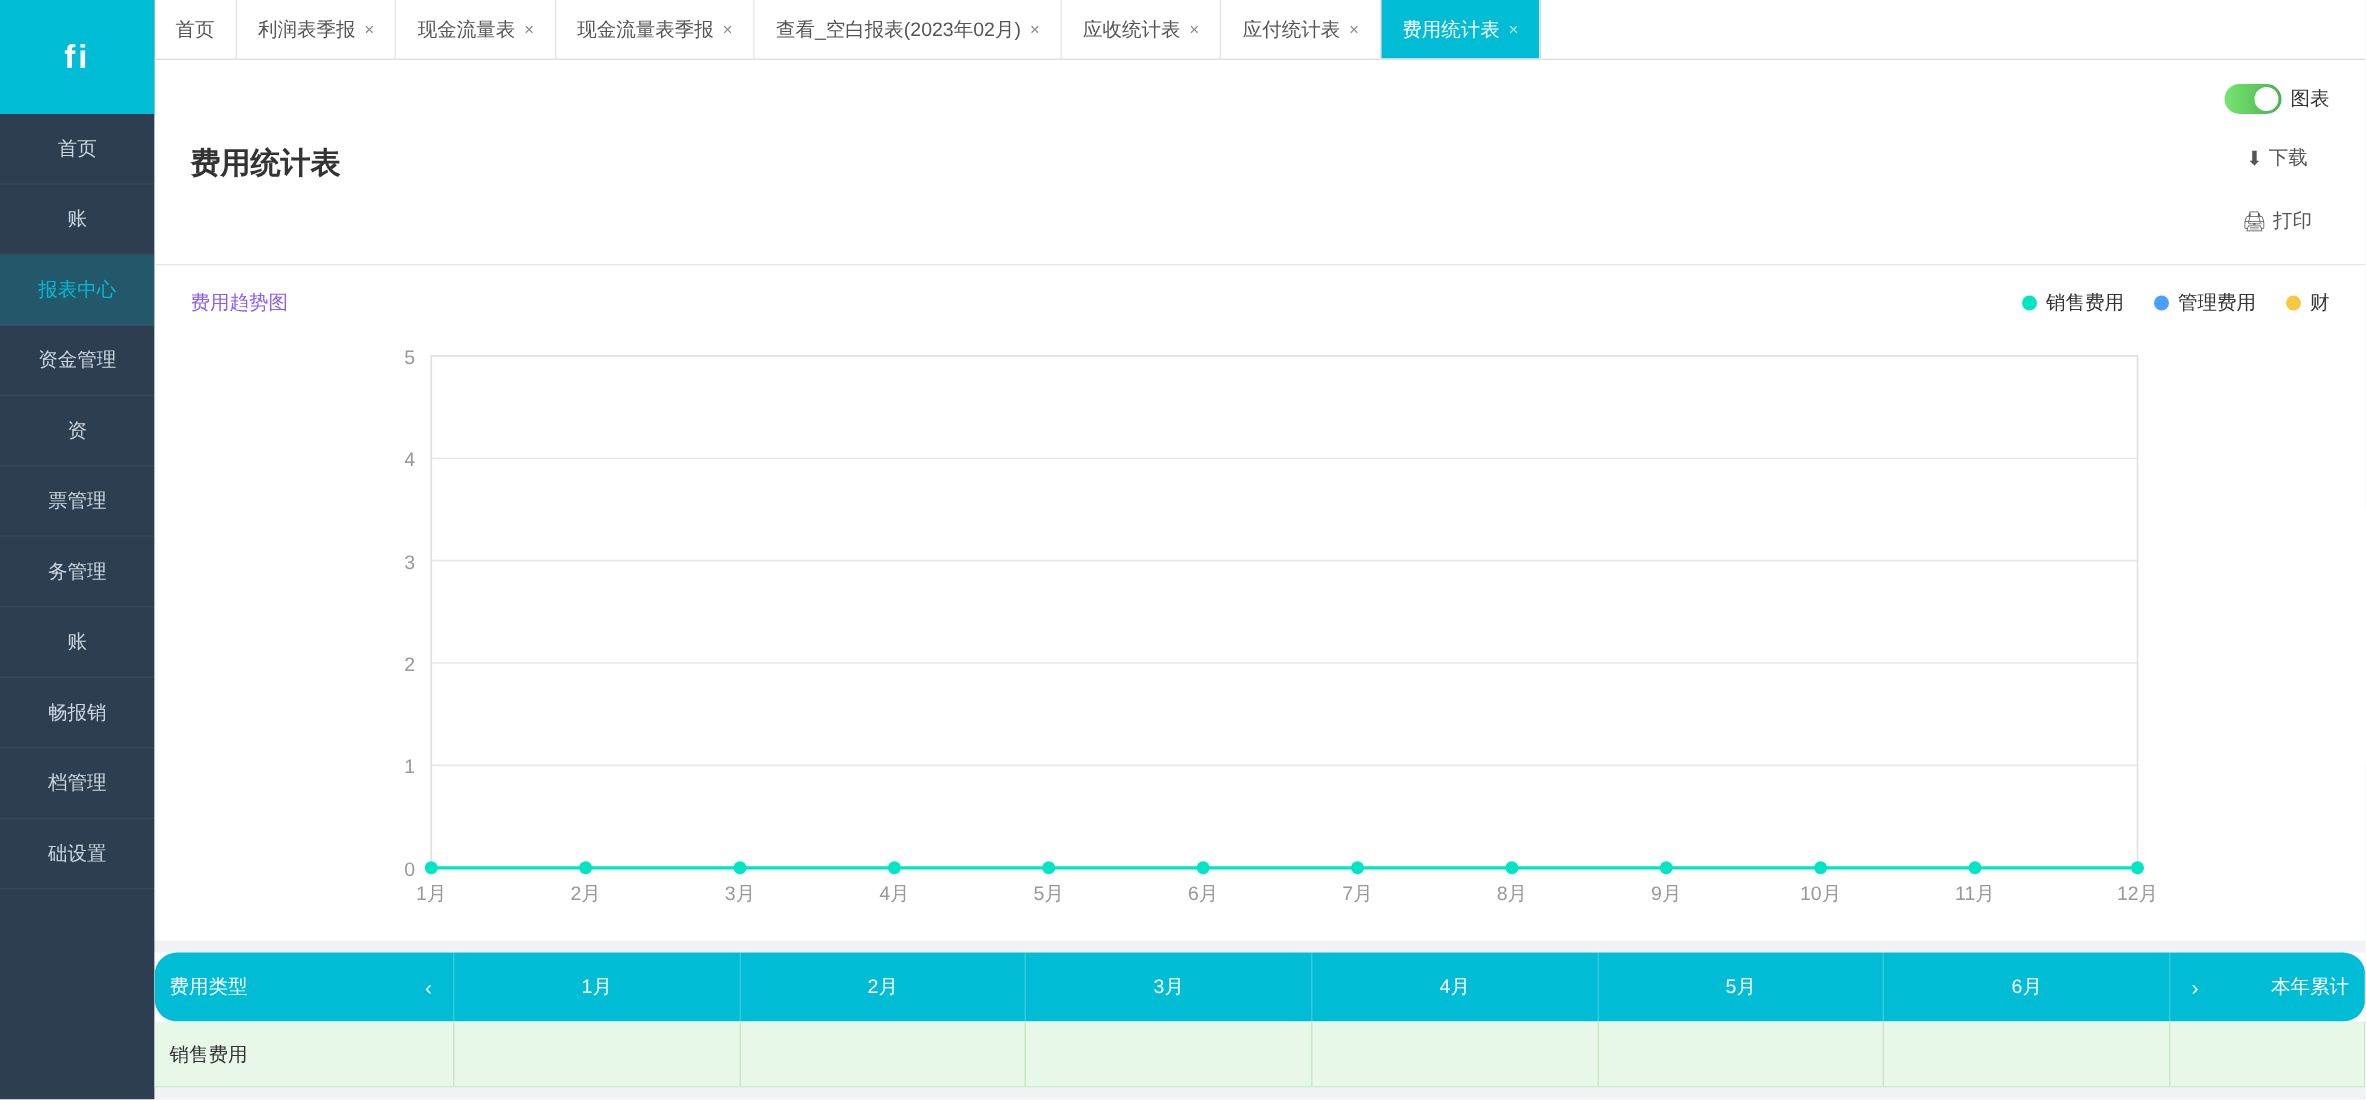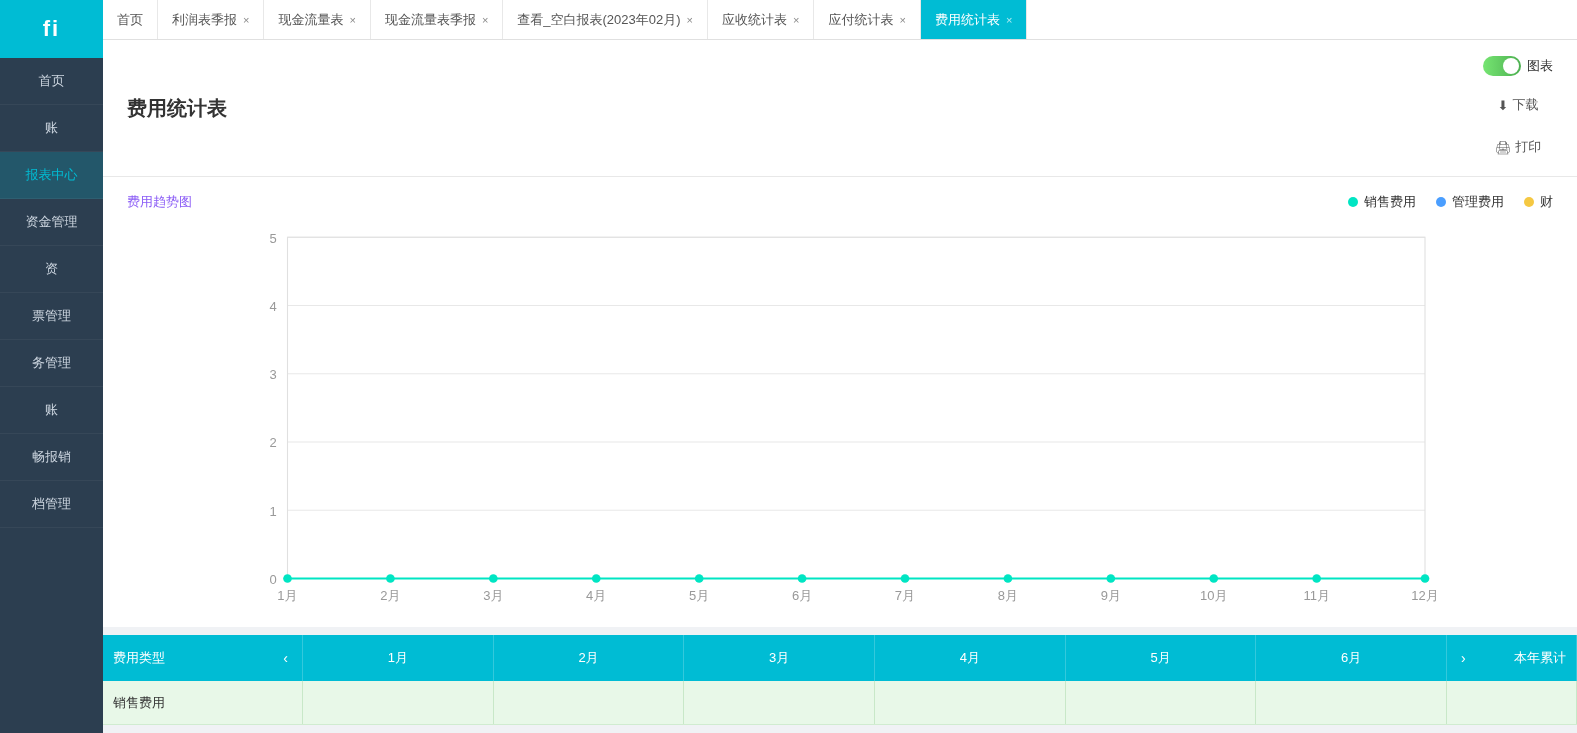--- a/index.html
+++ b/index.html
@@ -8,21 +8,21 @@
     
     .sidebar {
       width: 103px;
       background: #2c3e50;
       display: flex;
       flex-direction: column;
       flex-shrink: 0;
       height: 100%;
     }
     .sidebar-logo {
-      height: 58px;
+      height: 76px;
       background: #00bcd4;
       display: flex;
       align-items: center;
       justify-content: center;
       color: white;
       font-size: 22px;
       font-weight: bold;
       letter-spacing: 2px;
     }
     .sidebar-item {
@@ -192,20 +192,21 @@
       background: #fff;
       margin-top: 8px;
     }
     .table-header-row {
       display: flex;
       background: #00bcd4;
       color: #fff;
       font-size: 13px;
       height: 46px;
       align-items: center;
+      border-radius: 15px;
     }
     .th-cell {
       padding: 0 10px;
       display: flex;
       align-items: center;
       justify-content: center;
       height: 100%;
       border-right: 1px solid rgba(255,255,255,0.2);
     }
     .th-cell.type-col {
@@ -267,20 +268,21 @@
   <div class="sidebar-item">首页</div>
   <div class="sidebar-item">账</div>
   <div class="sidebar-item active">报表中心</div>
   <div class="sidebar-item">资金管理</div>
   <div class="sidebar-item">资</div>
   <div class="sidebar-item">票管理</div>
   <div class="sidebar-item">务管理</div>
   <div class="sidebar-item">账</div>
   <div class="sidebar-item">畅报销</div>
   <div class="sidebar-item">档管理</div>
+  <div class="sidebar-item">础设置</div>
 </div>
 
 <div class="main">
 
   <div class="tab-bar">
     <div class="tab-item">
       <span>首页</span>
     </div>
     <div class="tab-item">
       <span>利润表季报</span>

